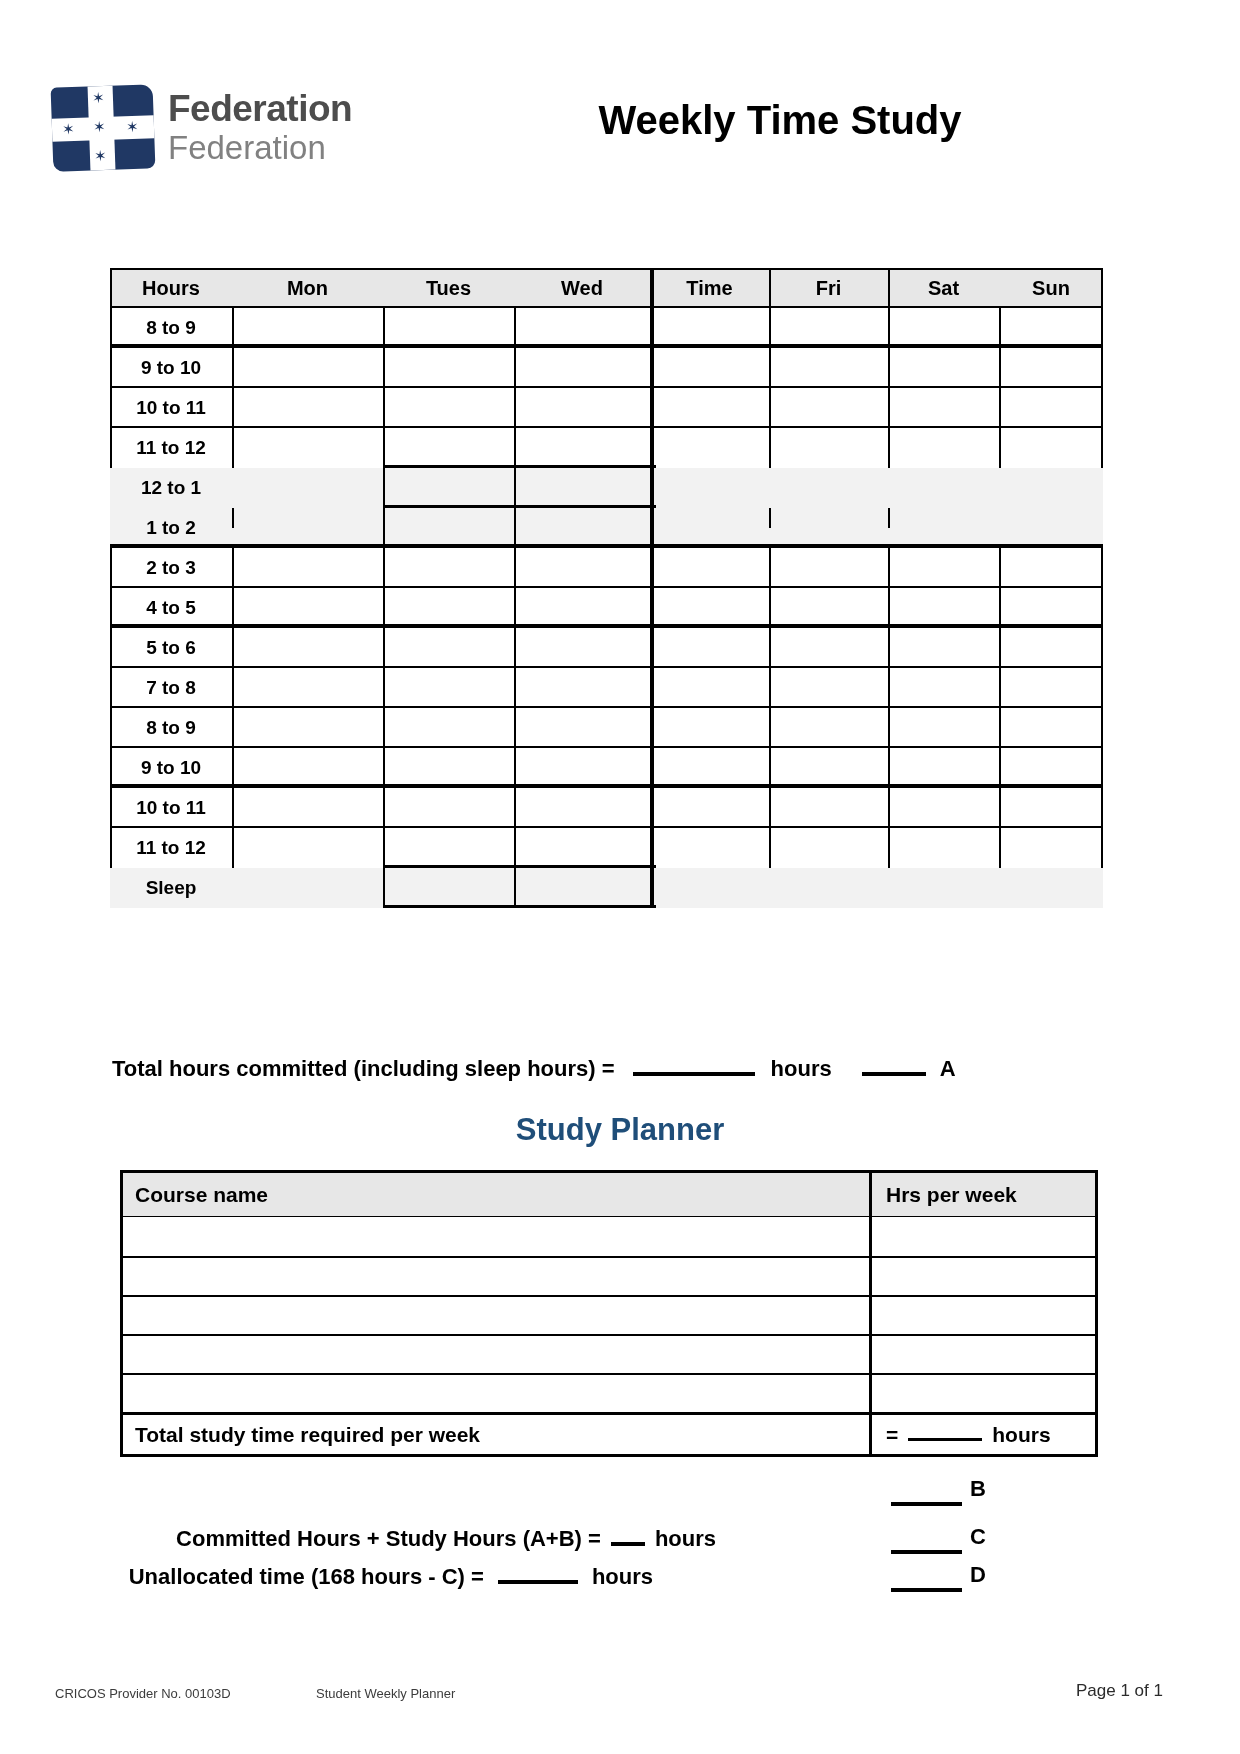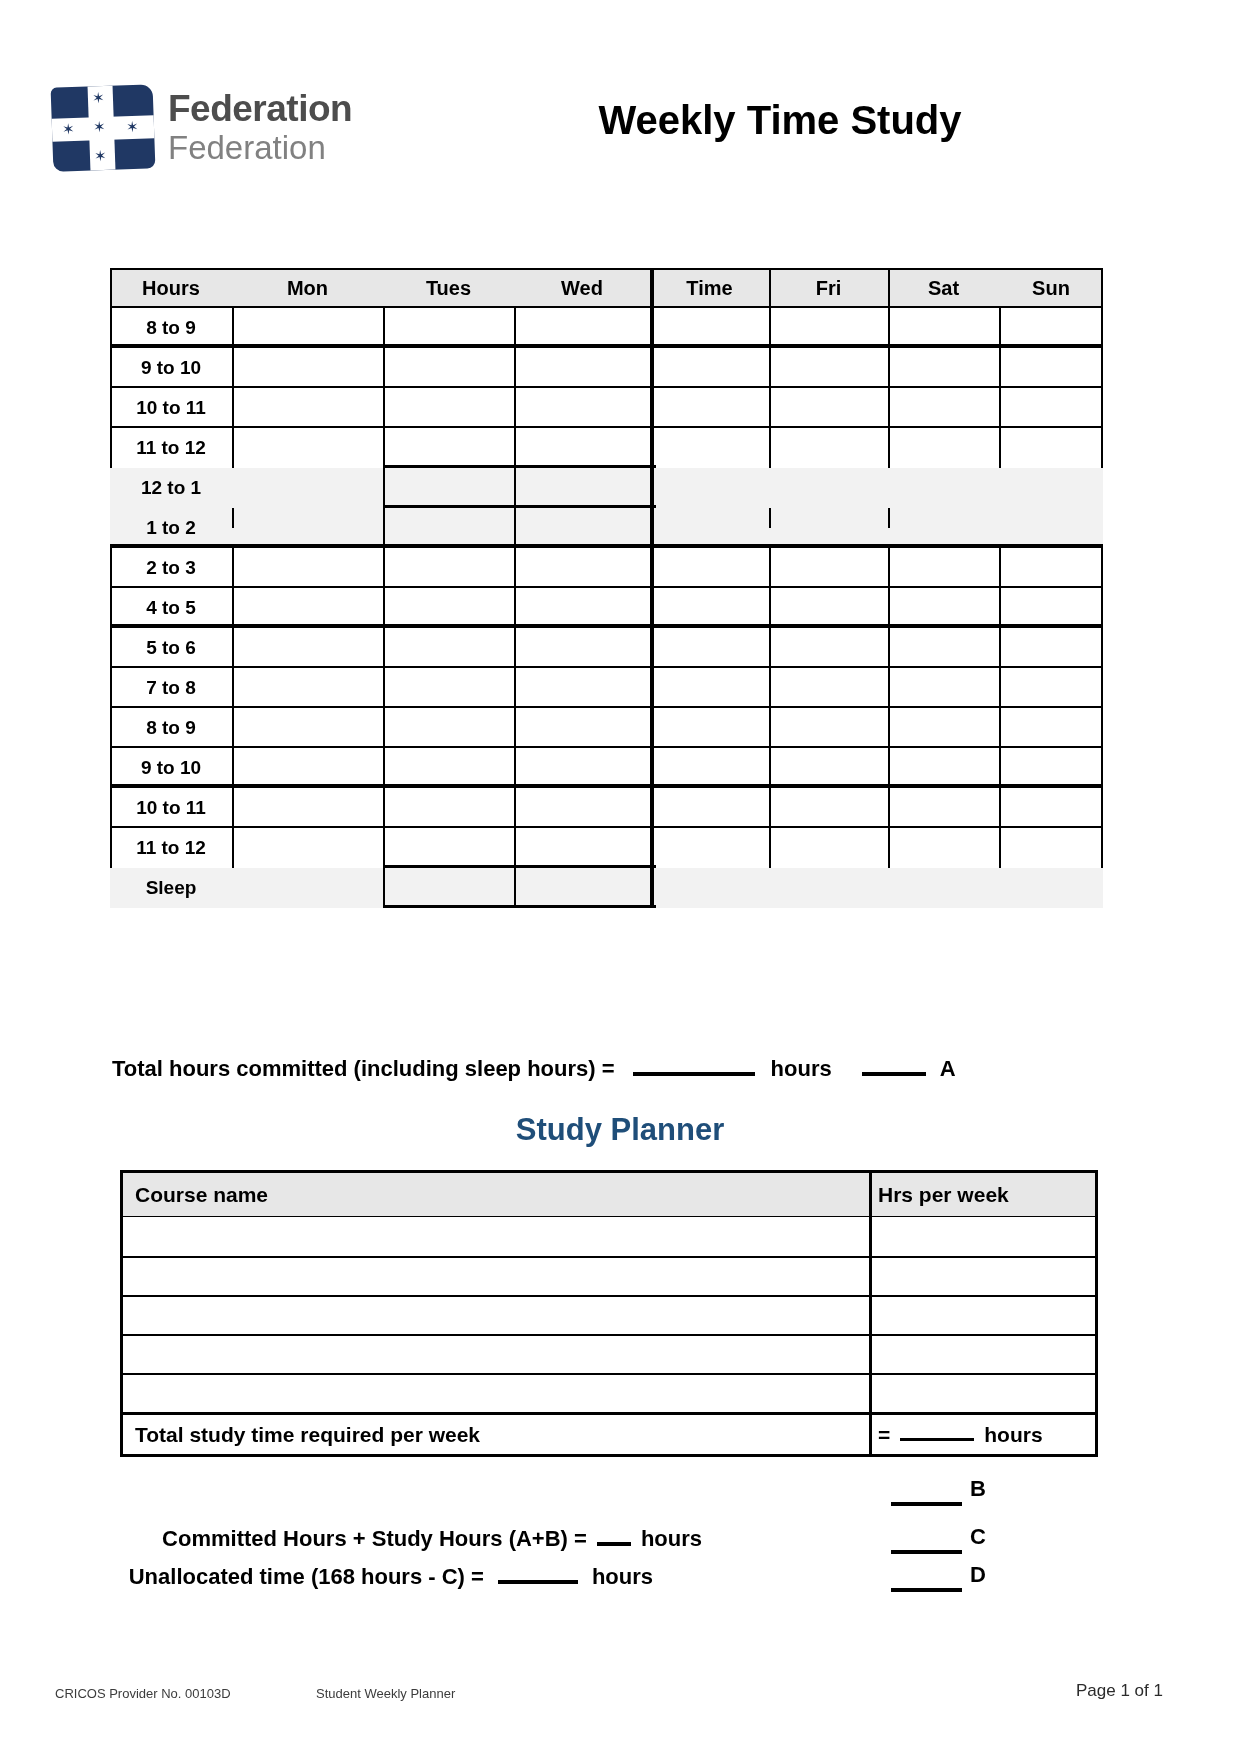--- a/index.html
+++ b/index.html
@@ -49,30 +49,30 @@
                 text-align:center; font-size:31px; font-weight:bold; color:#1f4e79; }
   .sp-table { position:absolute; left:120px; top:1170px; width:978px;
               border:3px solid #000; box-sizing:border-box; }
   .sp-row { display:flex; box-sizing:border-box; }
   .sp-row + .sp-row { border-top:2px solid #000; }
   .sp-head { height:44px; background:#e7e7e7; border-bottom:1px solid #000; }
   .sp-empty { height:39px; background:#fff; }
   .sp-total { height:42px; border-top:3px solid #000 !important; }
   .sp-c1 { width:746px; box-sizing:border-box; padding-left:12px;
            font-size:21px; font-weight:bold; display:flex; align-items:center; }
-  .sp-c2 { flex:1; box-sizing:border-box; border-left:3px solid #000; padding-left:6px;
+  .sp-c2 { flex:1; box-sizing:border-box; border-left:3px solid #000; padding-left:14px;
            font-size:21px; font-weight:bold; display:flex; align-items:center; }
   .sp-c2 .blank { width:74px; margin:0 10px; border-bottom:3px solid #000; height:10px; }
 
   
   .sum-line { position:absolute; left:0; width:1240px; height:34px;
               font-size:22px; font-weight:bold; }
   .line-b { top:1472px; } .line-c { top:1520px; } .line-d { top:1558px; }
   .sum-text { position:absolute; bottom:2px; white-space:nowrap; }
-  .text-c { right:538px;margin-left:40px; } .text-d { right:587px; }
+  .text-c { right:524px;margin-left:40px; } .text-d { right:587px; }
   .iblank { display:inline-block; height:12px; border-bottom:4px solid #000; }
   .ib-c { width:34px; margin:0 10px; } .ib-d { width:80px; margin:0 14px; }
   .sum-blank { position:absolute; left:891px; bottom:0; width:71px; height:12px; border-bottom:4px solid #000; }
   .sum-ref { position:absolute; left:970px; bottom:4px; }
 
   
   .footer-item { position:absolute; color:#3c3c3c; }
   .f-cricos { left:55px;  top:1686px; font-size:13px;text-align:right; }
   .f-doc    { left:316px; top:1686px; font-size:13px; }
   .f-page   { left:1076px; top:1681px; font-size:17px; color:#2b2b2b; }

